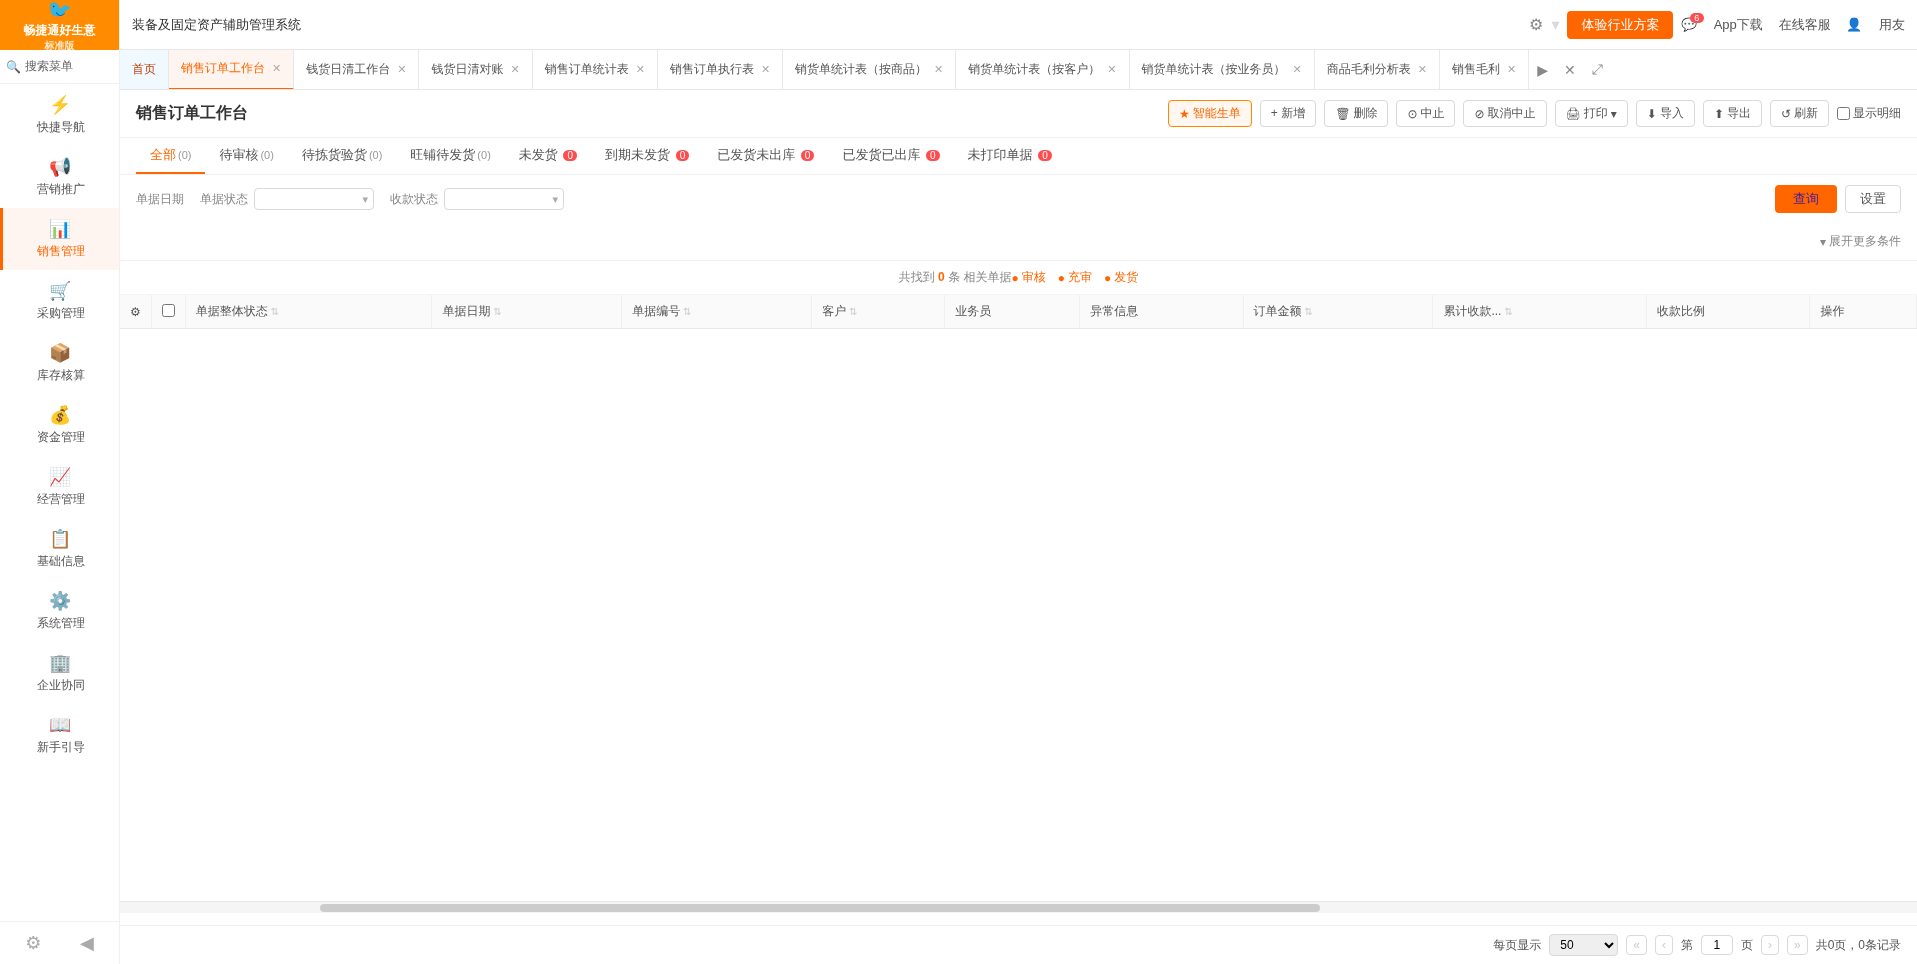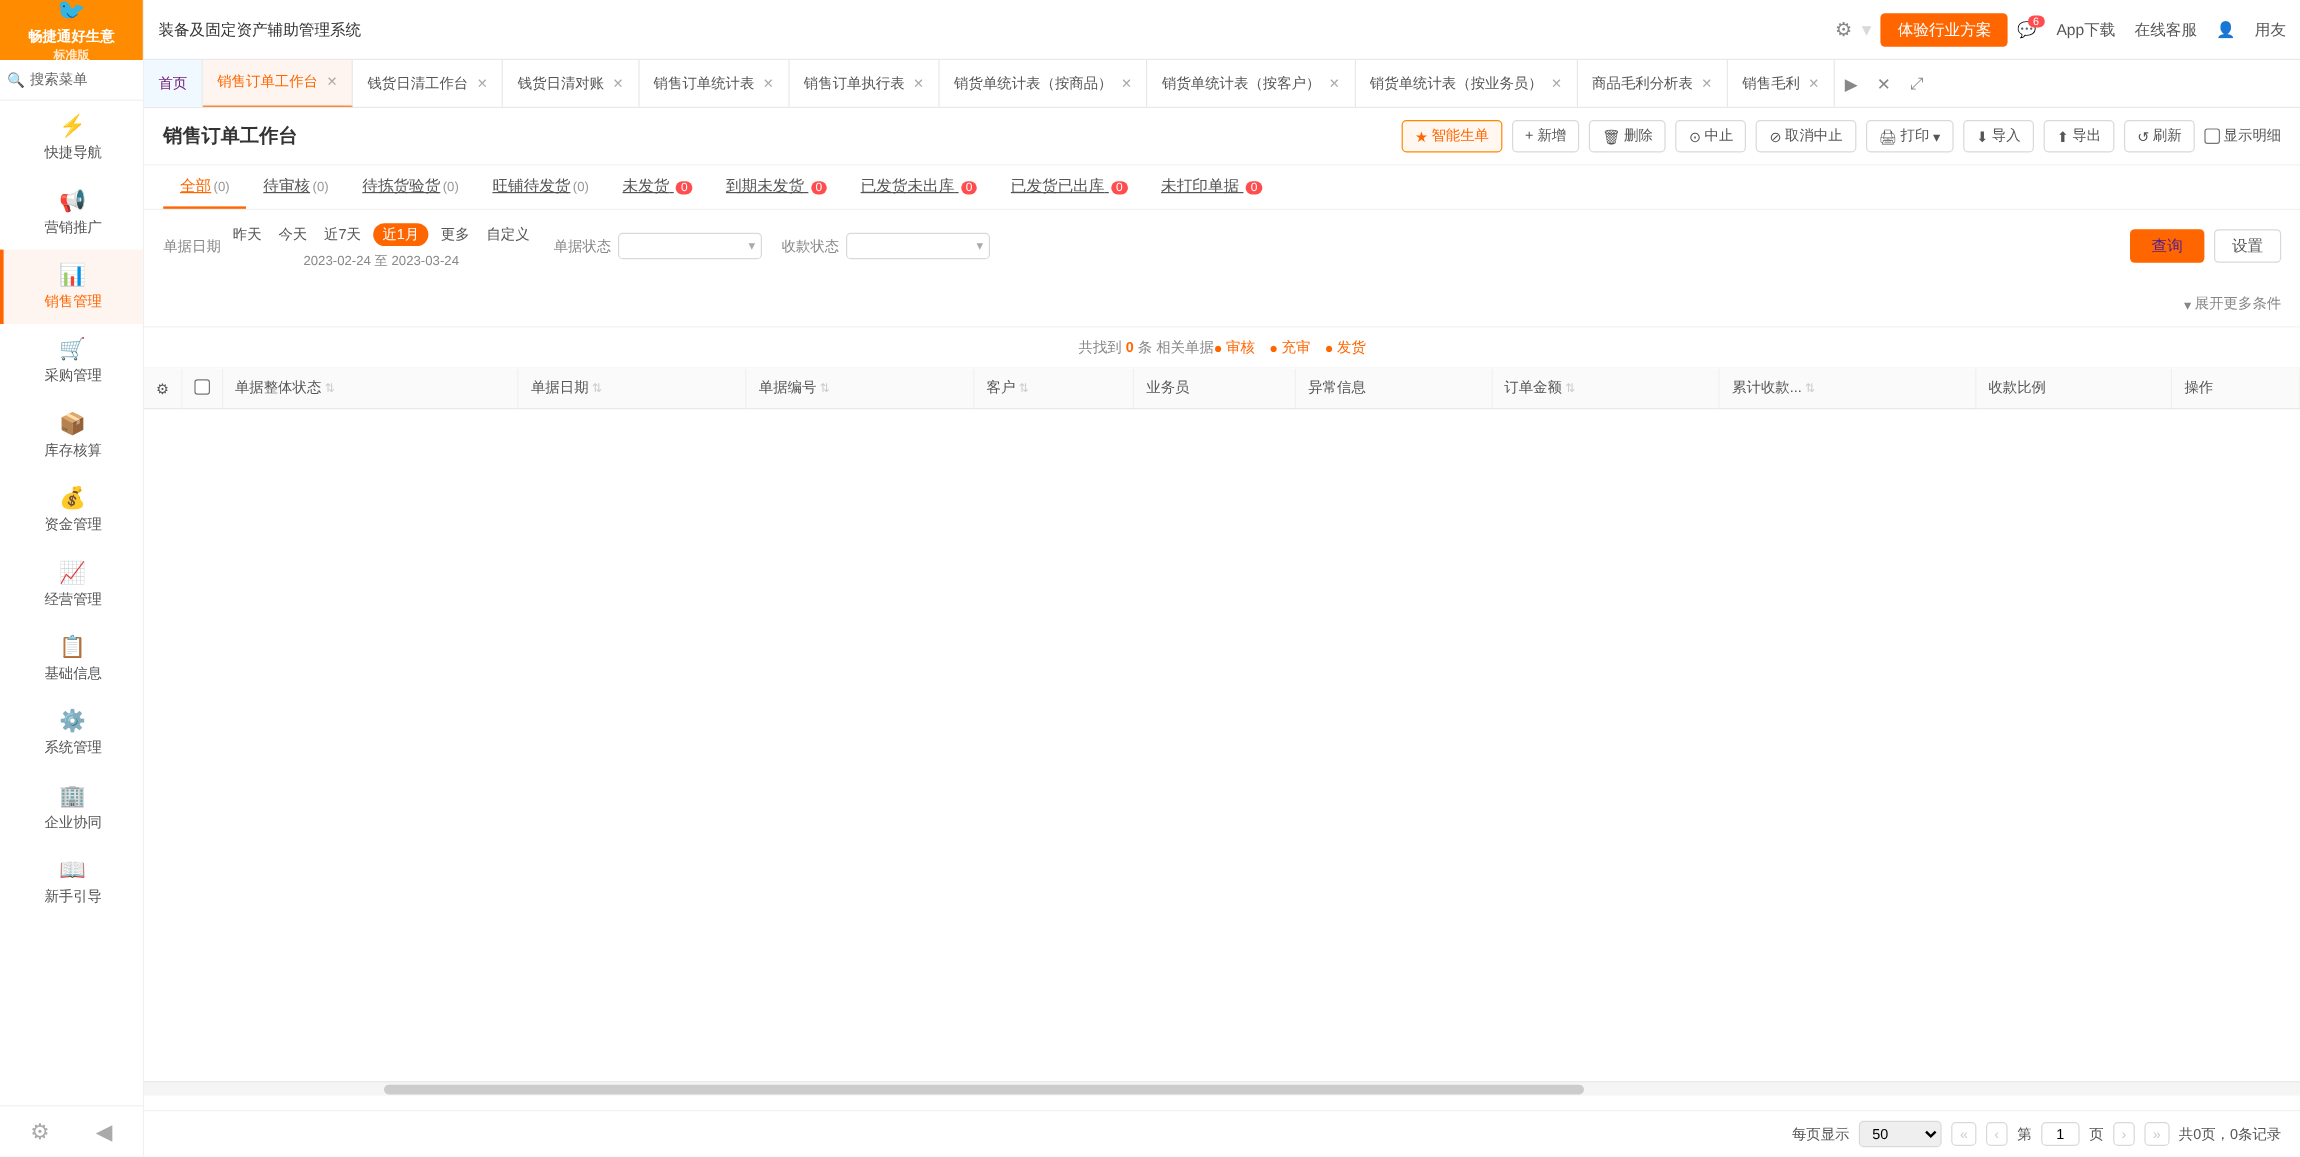--- a/index.html
+++ b/index.html
@@ -152,21 +152,21 @@
       gap: 4px;
       position: relative;
     }
     .tab-item.active {
       background: #fff5f0;
       color: #ff6600;
       border-bottom: 2px solid #ff6600;
     }
     .tab-item.home {
       background: #f0f9ff;
-      color: #701a75;
+      color: #c2410c;
     }
     .tab-close {
       font-size: 11px;
       color: #aaa;
       margin-left: 3px;
     }
     .tabs-more {
       display: flex;
       align-items: center;
       padding: 0 8px;
@@ -224,21 +224,20 @@
       border-bottom: 1px solid #f0f0f0;
       gap: 0;
     }
     .sub-tab {
       padding: 8px 14px;
       font-size: 13px;
       color: #555;
       cursor: pointer;
       border-bottom: 2px solid transparent;
       white-space: nowrap;
-      text-decoration: underline;
     }
     .sub-tab.active {
       color: #ff6600;
       border-bottom: 2px solid #ff6600;
     }
     .sub-tab .badge-num {
       display: inline-block;
       font-size: 11px;
       color: #ff4d4f;
       margin-left: 2px;
@@ -680,31 +679,20 @@
     </div>
     <div class="sub-tab">
       <span>未打印单据</span>
       <span class="badge-num" style="background:#ff4d4f;color:#fff;border-radius:8px;padding:0 4px;font-size:10px;margin-left:2px;">0</span>
     </div>
   </div>
 
   <div class="filter-bar">
     <div class="filter-item">
       <span class="filter-label">单据日期</span>
-      <div class="filter-date-range">
-        <div class="date-options">
-          <span class="date-opt">昨天</span>
-          <span class="date-opt">今天</span>
-          <span class="date-opt">近7天</span>
-          <span class="date-opt active">近1月</span>
-          <span class="date-opt">更多</span>
-          <span class="date-opt">自定义</span>
-        </div>
-        <div class="date-display">2023-02-24 至 2023-03-24</div>
-      </div>
     </div>
 
     <div class="filter-item">
       <span class="filter-label">单据状态</span>
       <div class="filter-select-wrap">
         <select class="filter-select">
           <option value=""></option>
         </select>
       </div>
     </div>

